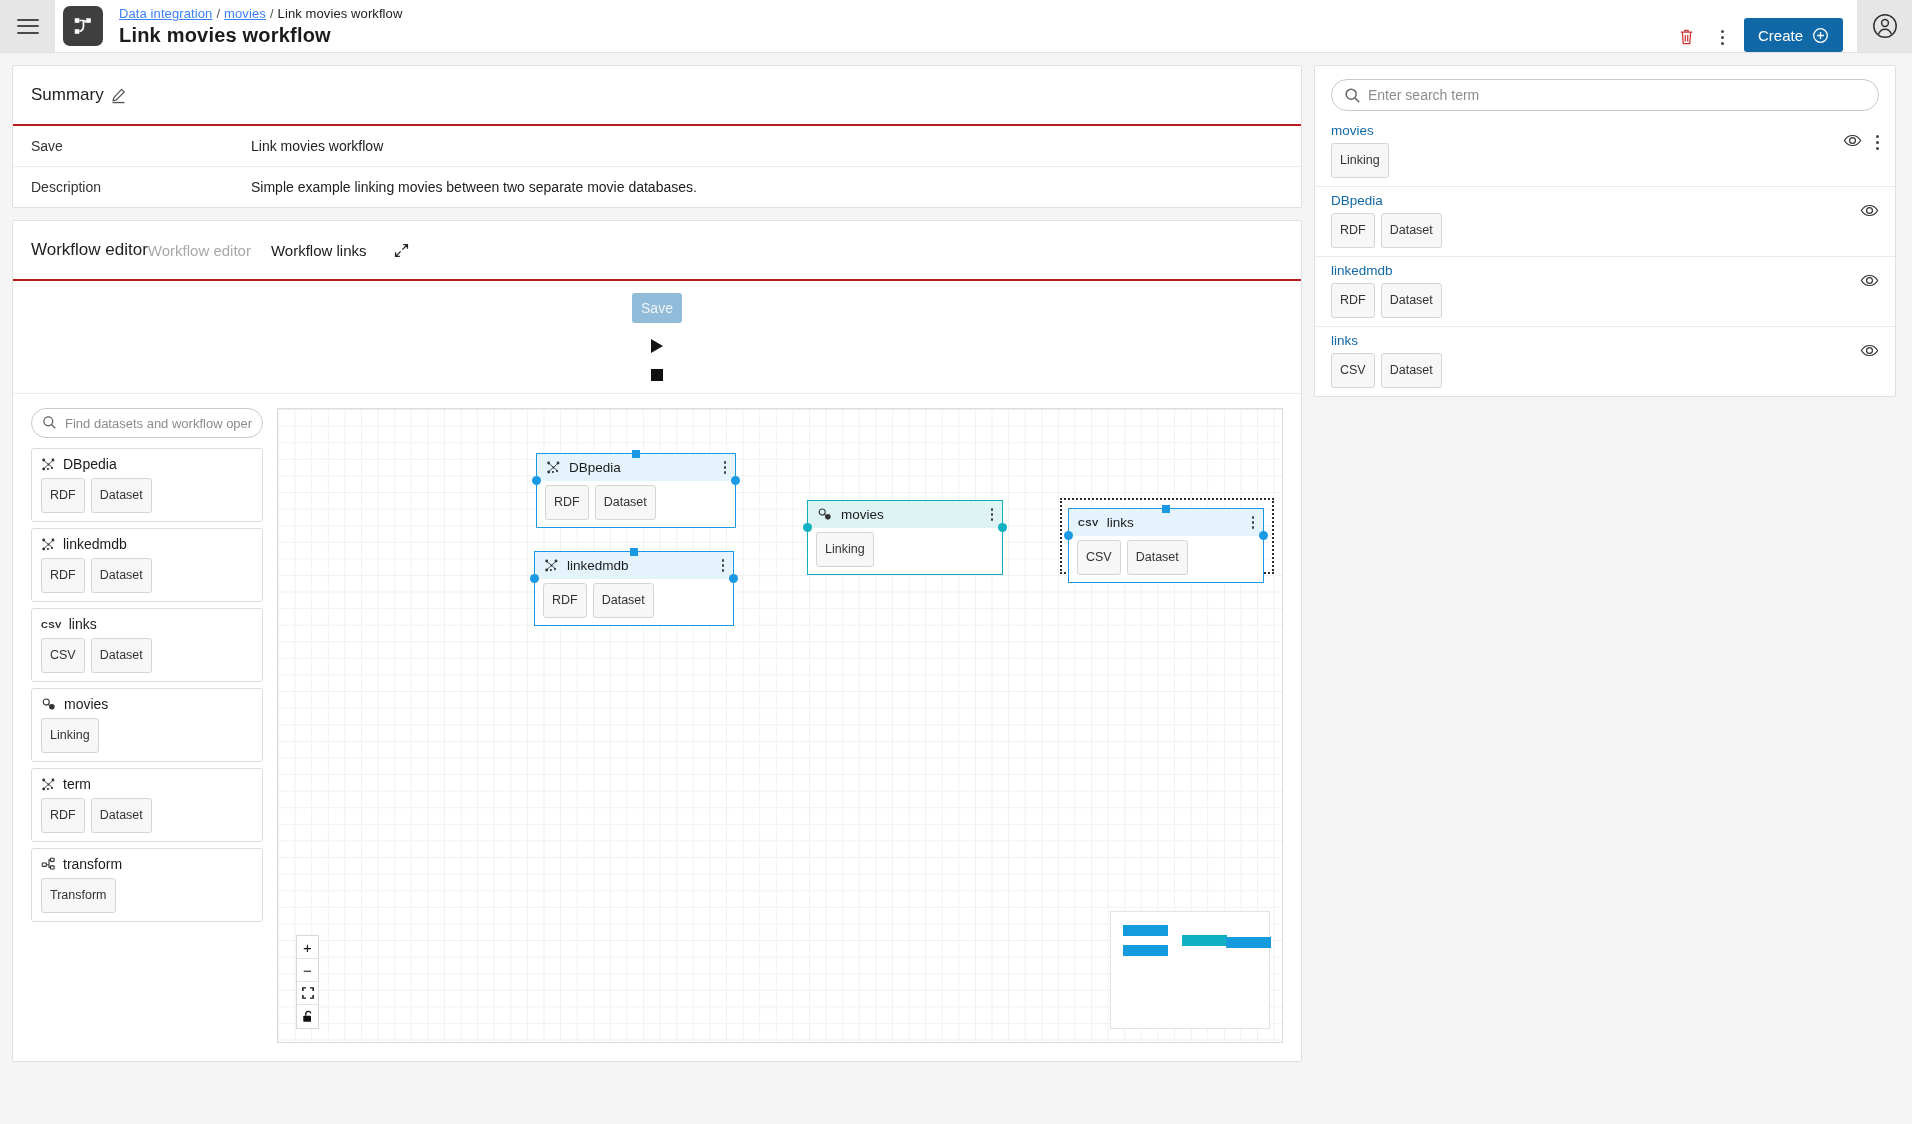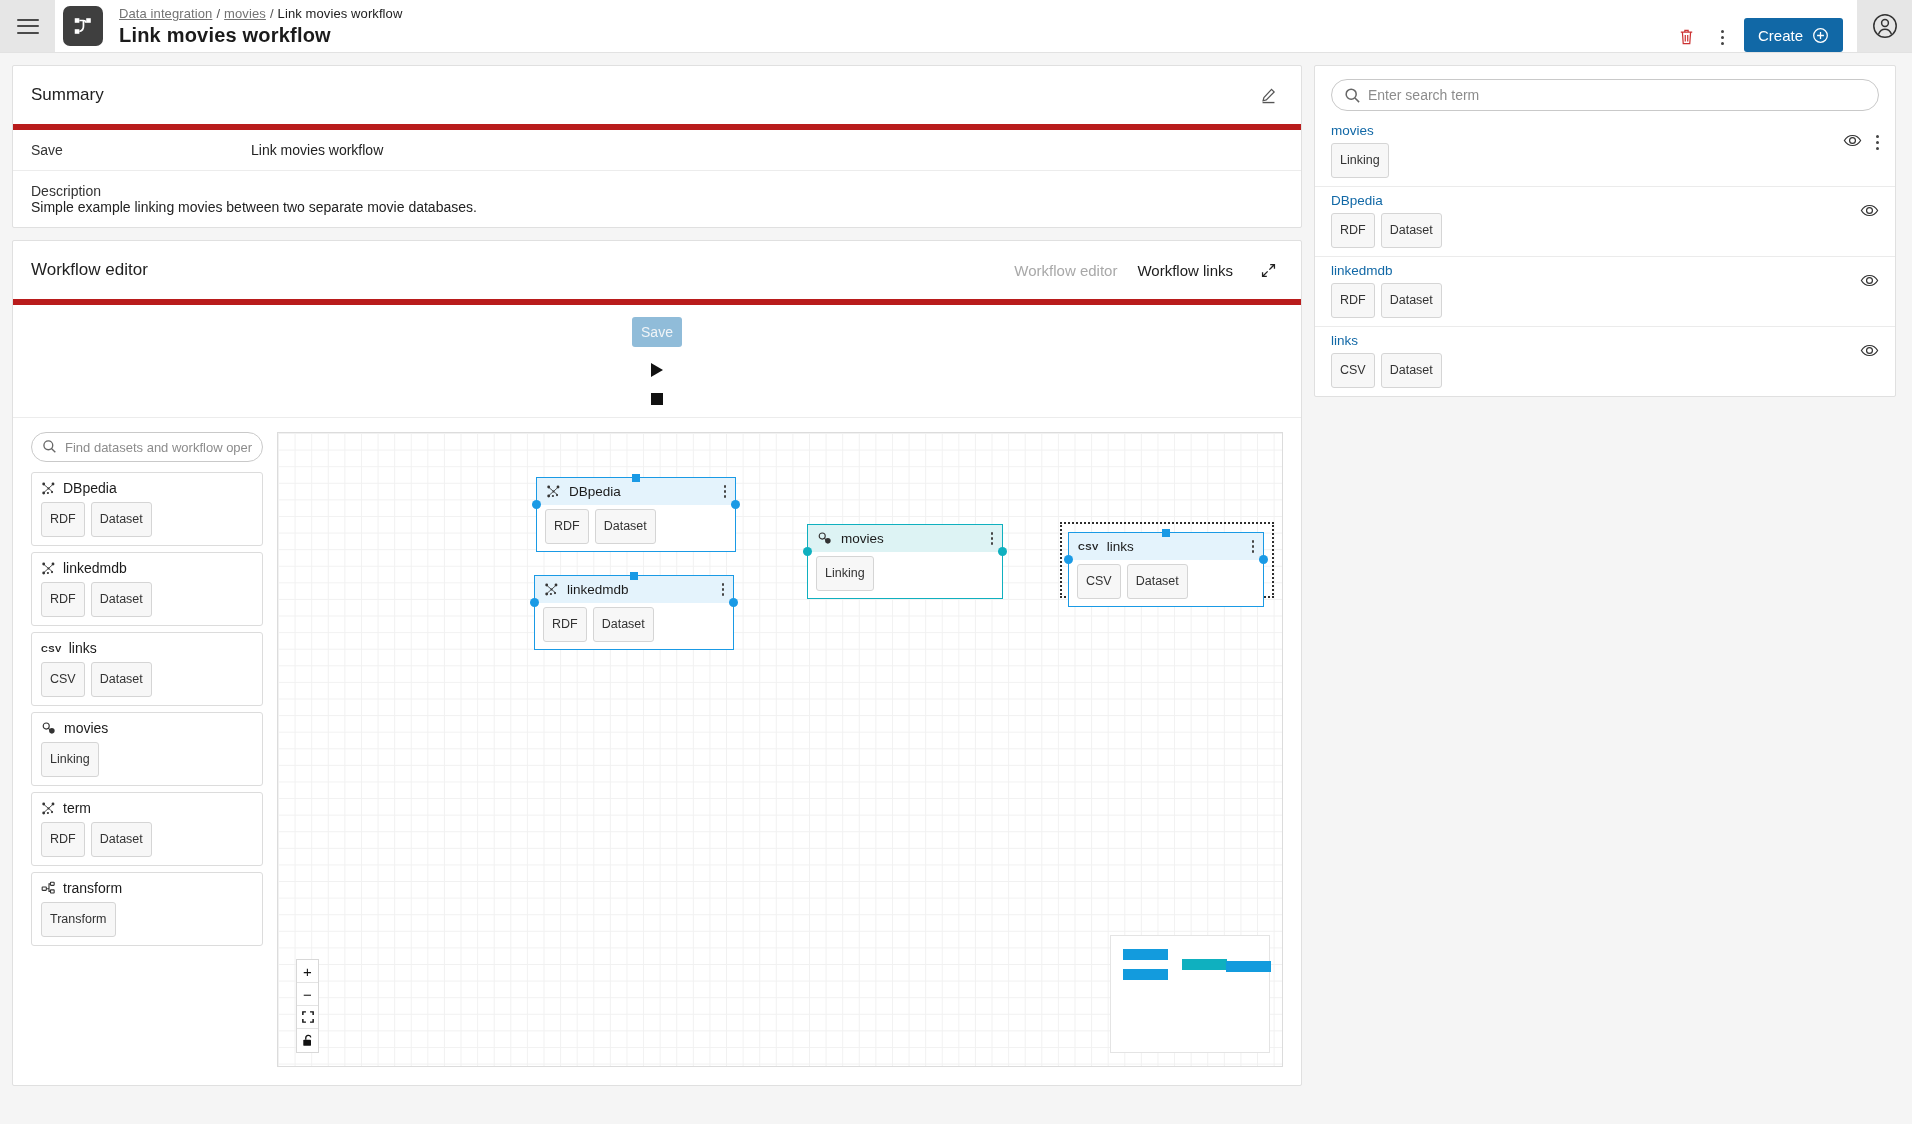--- a/index.html
+++ b/index.html
@@ -21,47 +21,47 @@
     align-items: center; justify-content: center; cursor: pointer;
   }
   .hamburger { width: 22px; height: 15px; display: flex; flex-direction: column; justify-content: space-between; }
   .hamburger i { display: block; height: 2px; background: #4a4a4a; border-radius: 1px; }
   .applogo {
     width: 40px; height: 40px; background: #3f3f3f; border-radius: 7px;
     margin: 6px 0 0 8px; display: flex; align-items: center; justify-content: center; flex: none;
   }
   .title-block { padding-left: 16px; padding-top: 6px; flex: 1; }
   .breadcrumb { font-size: 13px; color: #333; letter-spacing: .1px; }
-  .breadcrumb a { color: #737373; text-decoration: underline; cursor: pointer; }
+  .breadcrumb a { color: #3b82f6; text-decoration: underline; cursor: pointer; }
   .breadcrumb .sep { color: #555; padding: 0 4px; }
   .breadcrumb .cur { color: #222; }
   .page-title { font-size: 20px; font-weight: bold; color: #1b1b1b; margin-top: 3px; letter-spacing: .2px; }
   .topbar-right { display: flex; align-items: flex-end; gap: 6px; padding-right: 14px; }
   .icon-btn { width: 30px; height: 30px; display: flex; align-items: center; justify-content: center; cursor: pointer; border-radius: 3px; }
   .kebab { display: flex; flex-direction: column; gap: 3px; align-items: center; }
   .kebab i { width: 3px; height: 3px; border-radius: 50%; background: #444; display: block; }
   .create-btn {
     background: #1168a6; color: #fff; border: none; border-radius: 3px;
     height: 34px; padding: 0 14px; font-size: 15px; font-family: inherit;
     display: flex; align-items: center; gap: 9px; cursor: pointer;
   }
   .avatar-zone { width: 55px; background: #e6e6e6; display:flex; align-items:center; justify-content:center; cursor:pointer; align-self: stretch; }
 
   
   .body-wrap { display: flex; gap: 12px; padding: 12px; height: calc(1124px - 53px); align-items: flex-start; }
   .col-left { width: 1290px; display: flex; flex-direction: column; gap: 12px; }
   .col-right { width: 582px; }
 
   .card { background: #fff; border: 1px solid #e0e0e0; border-radius: 2px; }
-  .card-head { padding: 14px 18px; font-size: 17px; color: #222; display: flex; align-items: center; justify-content: space-between; border-bottom: 6px solid #b91c1c; }
+  .card-head { padding: 14px 18px; font-size: 17px; color: #222; display: flex; align-items: center; justify-content: flex-start; border-bottom: 2px solid #b91c1c; }
   .card-head-title { font-size: 17px; }
 
   
   .sum-row { display: flex; padding: 12px 18px; border-bottom: 1px solid #ececec; font-size: 14px; }
-  .sum-row:last-child { border-bottom: none; flex-direction: column; }
+  .sum-row:last-child { border-bottom: none; }
   .sum-key { width: 220px; color: #333; flex: none; }
   .sum-val { color: #222; }
 
   
   .we-tabs { display: flex; align-items: center; gap: 20px; }
   .we-tab { font-size: 15px; cursor: pointer; }
   .we-tab.inactive { color: #a8a8a8; }
   .we-tab.active { color: #1b1b1b; }
 
   .we-toolbar { display: flex; align-items: center; gap: 16px; padding: 12px 18px; border-bottom: 1px solid #ececec; flex-direction: column; }

